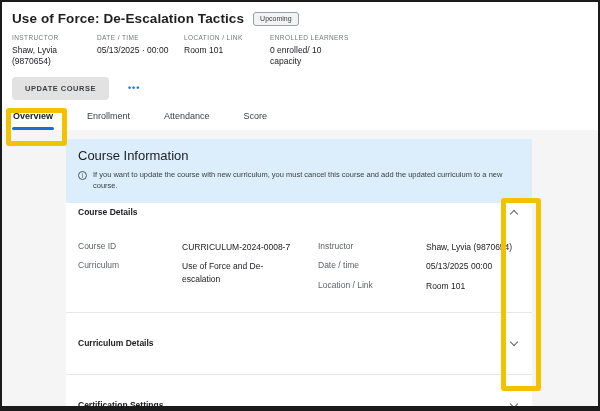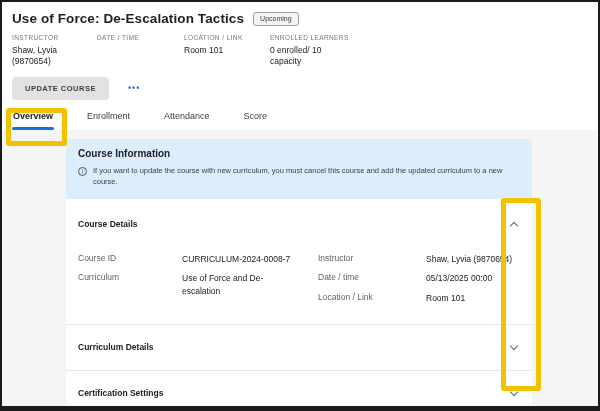--- a/index.html
+++ b/index.html
@@ -49,49 +49,49 @@
   }
   .tab.active { color: #202124; font-weight: bold; }
   .tab.active::after {
     content: ""; position: absolute; left: 0; right: 0; bottom: 0;
     height: 3px; background: #1a6fd4; border-radius: 2px;
   }
   
   .content { flex: 1; background: #f5f5f6; padding: 9px 0 0 64px; }
   .card { width: 466px; background: #ffffff; }
   .info-box { background: #dceefb; padding: 9px 12px 11px; }
-  .info-title { font-size: 10px; font-weight: bold; color: #202124; }
+  .info-title { font-size: 13px; font-weight: normal; color: #202124; }
   .info-row { display: flex; gap: 6px; margin-top: 7px; align-items: flex-start; }
   .info-icon {
     width: 9px; height: 9px; border: 1px solid #50555a; border-radius: 50%;
     color: #50555a; font-size: 6.5px; line-height: 8px; text-align: center;
     flex-shrink: 0; font-style: normal; margin-top: 1px;
   }
   .info-text { font-size: 7.5px; color: #3c4043; line-height: 1.45; max-width: 412px; }
-  .section { padding: 18px 12px 12px; }
+  .section { padding: 2px 12px 12px; }
   .section-header { display: flex; justify-content: space-between; align-items: center; }
   .section-title { font-size: 8.5px; font-weight: bold; color: #202124; }
   .chev {
     display: inline-block; width: 6px; height: 6px;
     border-right: 1.5px solid #5f6368; border-bottom: 1.5px solid #5f6368;
   }
   .chev.up   { transform: rotate(-135deg); margin-top: 4px; }
   .chev.down { transform: rotate(45deg);   margin-bottom: 3px; }
   .chev-btn { background: none; border: none; cursor: pointer; padding: 2px 3px; line-height: 0; }
   .details { display: flex; margin-top: 22px; }
   .dcol-left { width: 240px; flex-shrink: 0; }
   .field { display: flex; margin-bottom: 7px; }
   .dlabel { font-size: 8.5px; color: #5f6368; flex-shrink: 0; }
   .dcol-left  .dlabel { width: 104px; }
   .dcol-right .dlabel { width: 108px; }
   .dvalue { font-size: 8.5px; color: #202124; line-height: 1.5; }
   .dcol-left .dvalue { max-width: 112px; }
   .collapse-row {
     display: flex; justify-content: space-between; align-items: center;
-    padding: 16px 12px; border-top: 1px solid #e7e7e7; cursor: pointer; background: #fff; gap: 40px;
+    padding: 24px 12px; border-top: 1px solid #e7e7e7; cursor: pointer; background: #fff; gap: 40px;
   }
   .collapse-row .section-title { font-weight: bold; }
   
   .annotation { position: absolute; border: 5px solid #f2c200; border-radius: 3px; pointer-events: none; }
   .annotation.overview-hl { left: 4px;  top: 106px; width: 61px; height: 38px; }
   .annotation.chevrons-hl { left: 499px; top: 196px; width: 40px; height: 193px; }
 </style>
 </head>
 <body>
 
@@ -102,20 +102,21 @@
       <h1 class="page-title">Use of Force: De-Escalation Tactics</h1>
       <span class="badge">Upcoming</span>
     </div>
     <div class="meta-row">
       <div class="meta-col0">
         <div class="meta-label">INSTRUCTOR</div>
         <div class="meta-value w-narrow">Shaw, Lyvia (9870654)</div>
       </div>
       <div class="meta-col1">
         <div class="meta-label">DATE / TIME</div>
+        <div class="meta-value">05/13/2025 · 00:00</div>
       </div>
       <div class="meta-col2">
         <div class="meta-label">LOCATION / LINK</div>
         <div class="meta-value">Room 101</div>
       </div>
       <div class="meta-col3">
         <div class="meta-label">ENROLLED LEARNERS</div>
         <div class="meta-value w-enroll">0 enrolled/ 10 capacity</div>
       </div>
     </div>

